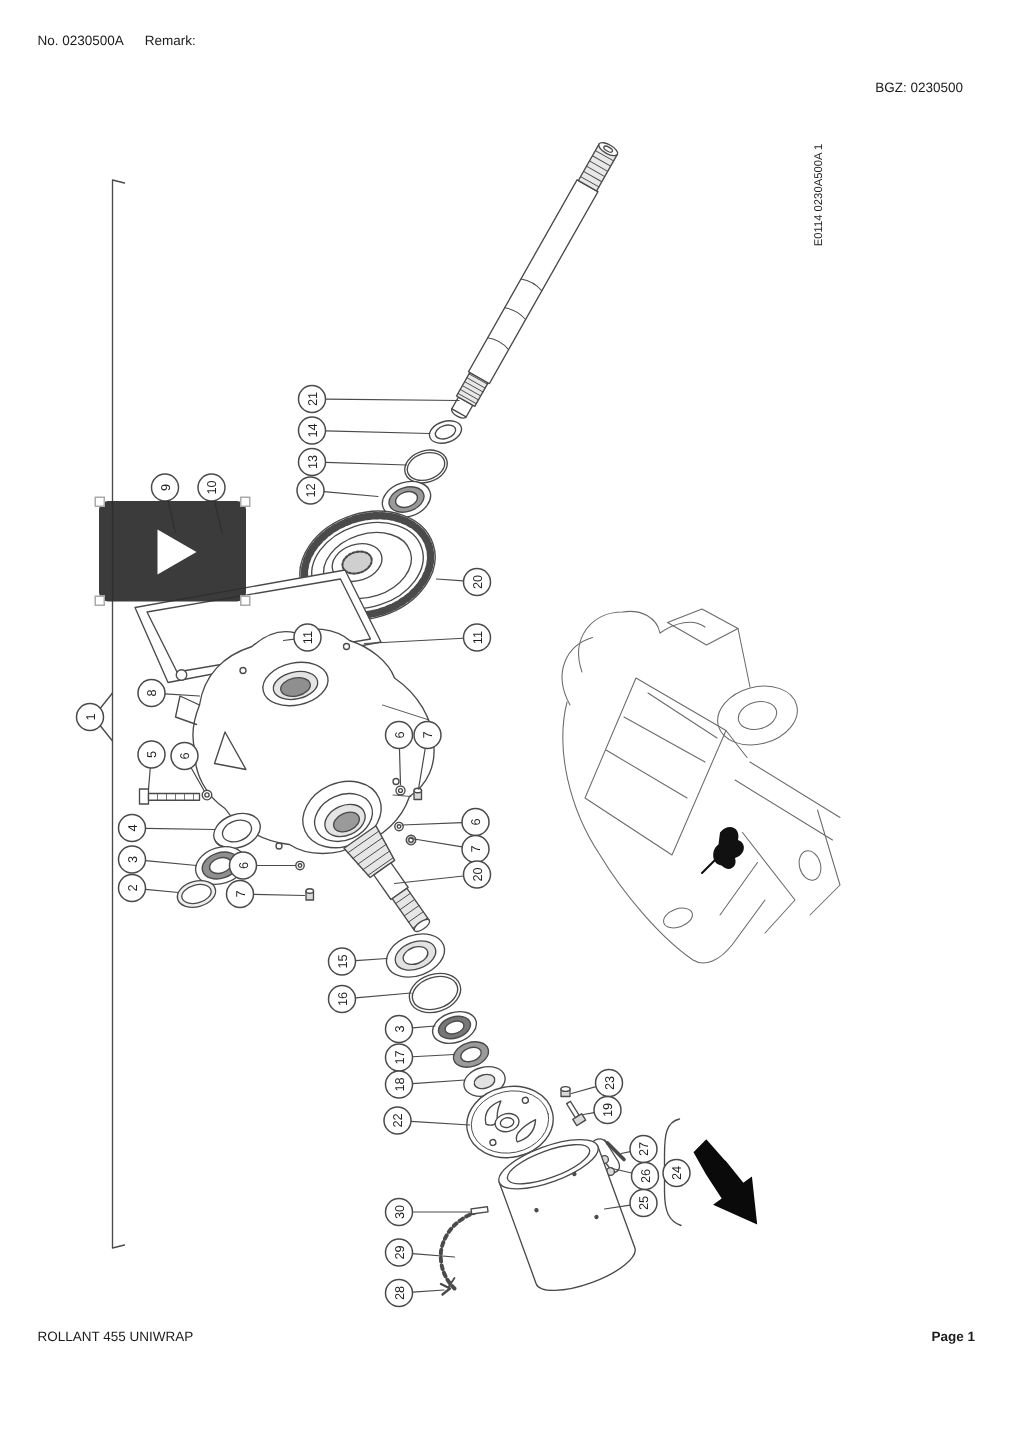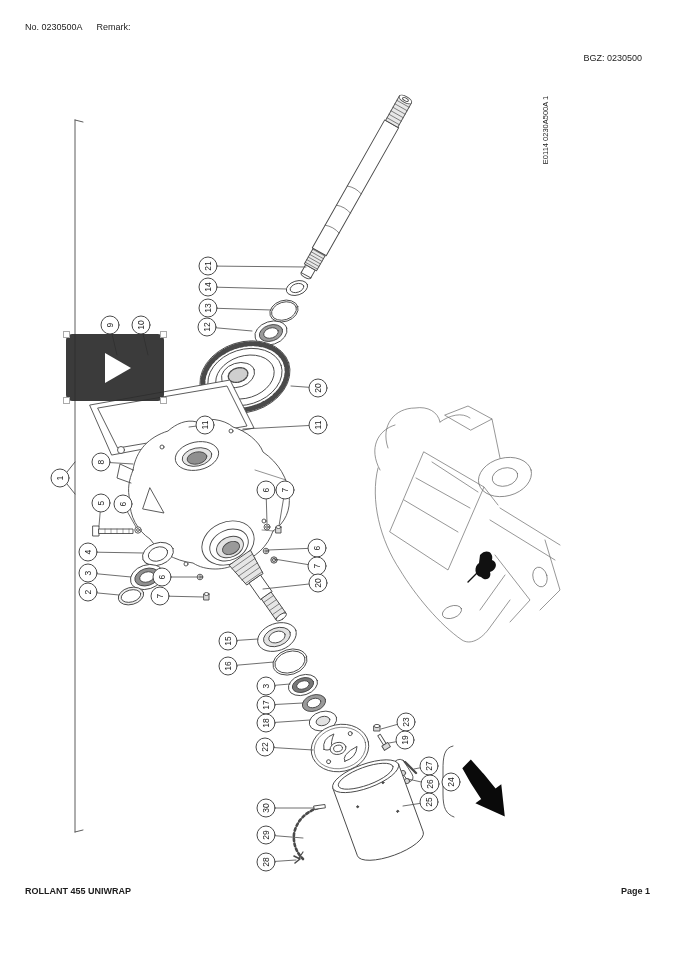--- a/index.html
+++ b/index.html
@@ -5,21 +5,21 @@
   html,body{margin:0;padding:0;background:#888;}
   .page{
     position:relative;width:678px;height:960px;background:#ffffff;
     font-family:"Liberation Sans",sans-serif;color:#222;overflow:hidden;
     margin:0 auto;
   }
   .txt{position:absolute;font-size:9px;color:#1c1c1c;white-space:nowrap;}
   .hdr-left{left:25px;top:22px;}
   .hdr-left .remark{margin-left:14px;}
   .hdr-right{right:36px;top:22px;margin-top:31px;}
-  .ftr-left{left:25px;top:886px;font-weight:bold;}
+  .ftr-left{left:25px;top:886px;}
   .ftr-right{right:28px;top:886px;font-weight:bold;}
   .vcode{
     position:absolute;left:467px;top:124px;width:160px;height:12px;
     font-size:7.5px;color:#1c1c1c;text-align:center;white-space:nowrap;
     transform:rotate(-90deg);transform-origin:center center;
   }
   svg#diagram{position:absolute;left:0;top:0;}
   
   .video-overlay{
     position:absolute;left:66px;top:334px;width:98px;height:67px;

